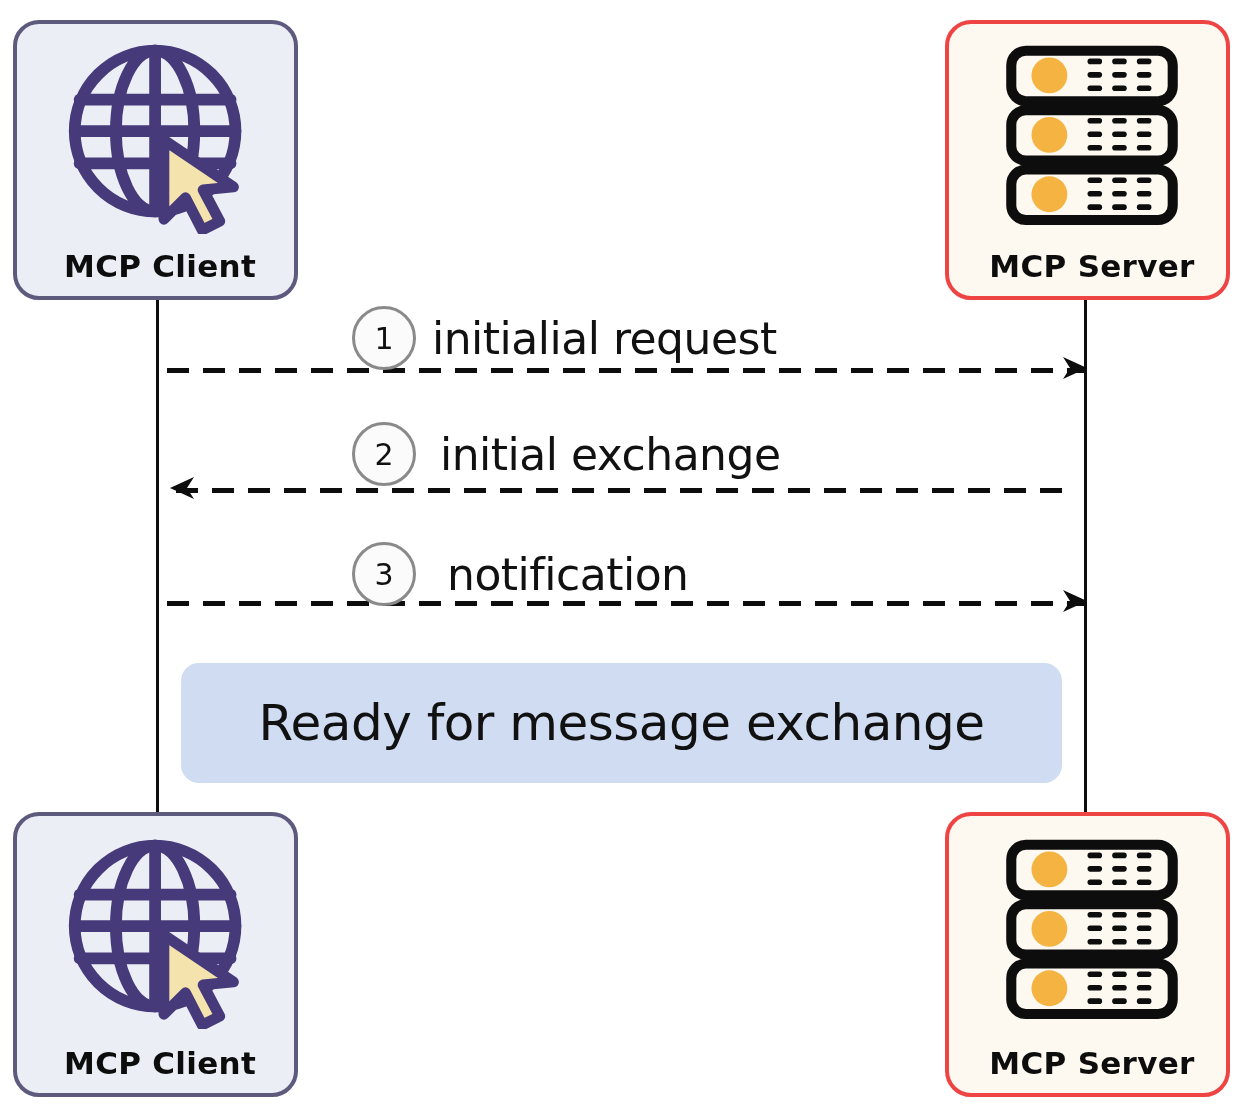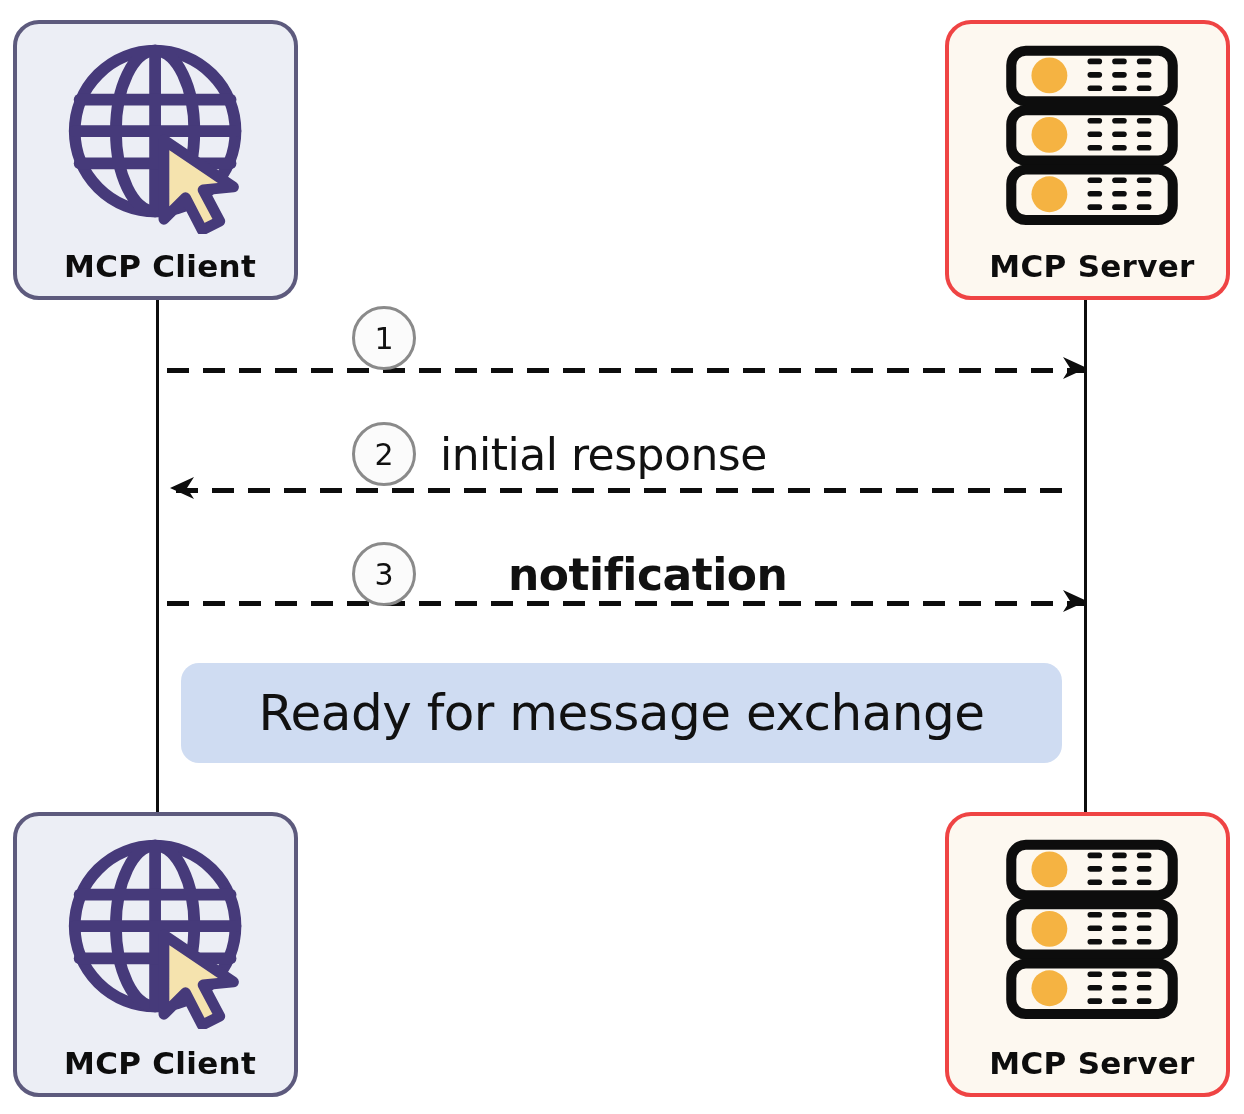--- a/index.html
+++ b/index.html
@@ -206,57 +206,58 @@
           <rect x="98" y="143" width="13" height="5" rx="2.5"></rect>
           <rect x="120" y="143" width="13" height="5" rx="2.5"></rect>
         </g>
       </svg>
     </div>
     <div class="p-label">MCP Server</div>
   </div>
 
   <div class="msg-label" style="left:352px; top:306px;">
     <div class="badge">1</div>
+    <div class="msg-text" style="margin-left:16px;">initialial request</div>
   </div>
   <div class="msg" style="left:167px; top:368px; width:918px;">
     <div class="dashline"></div>
     <div class="head right">
       <svg width="30" height="30" viewBox="0 0 30 30">
         <path d="M4 4 L28 15 L4 26 L11 15 Z" fill="#0d0d0d"></path>
       </svg>
     </div>
   </div>
 
   <div class="msg-label" style="left:352px; top:422px;">
     <div class="badge">2</div>
-    <div class="msg-text" style="margin-left:24px;">initial response</div>
+    <div class="msg-text" style="margin-left:24px;">initial exchange</div>
   </div>
   <div class="msg" style="left:172px; top:488px; width:890px;">
     <div class="dashline" style="transform: scaleX(-1);"></div>
     <div class="head left">
       <svg width="30" height="30" viewBox="0 0 30 30">
         <path d="M26 4 L2 15 L26 26 L19 15 Z" fill="#0d0d0d"></path>
       </svg>
     </div>
   </div>
 
   <div class="msg-label" style="left:352px; top:542px;">
     <div class="badge">3</div>
-    <div class="msg-text" style="margin-left:92px;font-weight:bold;">notification</div>
+    <div class="msg-text" style="margin-left:31px;">notification</div>
   </div>
   <div class="msg" style="left:167px; top:601px; width:918px;">
     <div class="dashline"></div>
     <div class="head right">
       <svg width="30" height="30" viewBox="0 0 30 30">
         <path d="M4 4 L28 15 L4 26 L11 15 Z" fill="#0d0d0d"></path>
       </svg>
     </div>
   </div>
 
-  <div class="banner" style="left:181px; top:663px; width:881px; height:100px;">
+  <div class="banner" style="left:181px; top:663px; width:881px; height:120px;">
     <span class="banner-text">Ready for message exchange</span>
   </div>
 
   <div class="participant client" style="left:13px; top:812px; width:285px; height:285px;">
     <div class="icon-wrap">
       <svg width="196" height="196" viewBox="0 0 200 200" aria-hidden="true">
         <g fill="none" stroke="#463a7a" stroke-width="12" stroke-linecap="round">
           <circle cx="95" cy="95" r="82"></circle>
           <ellipse cx="95" cy="95" rx="40" ry="82"></ellipse>
           <line x1="95" y1="13" x2="95" y2="177"></line>

